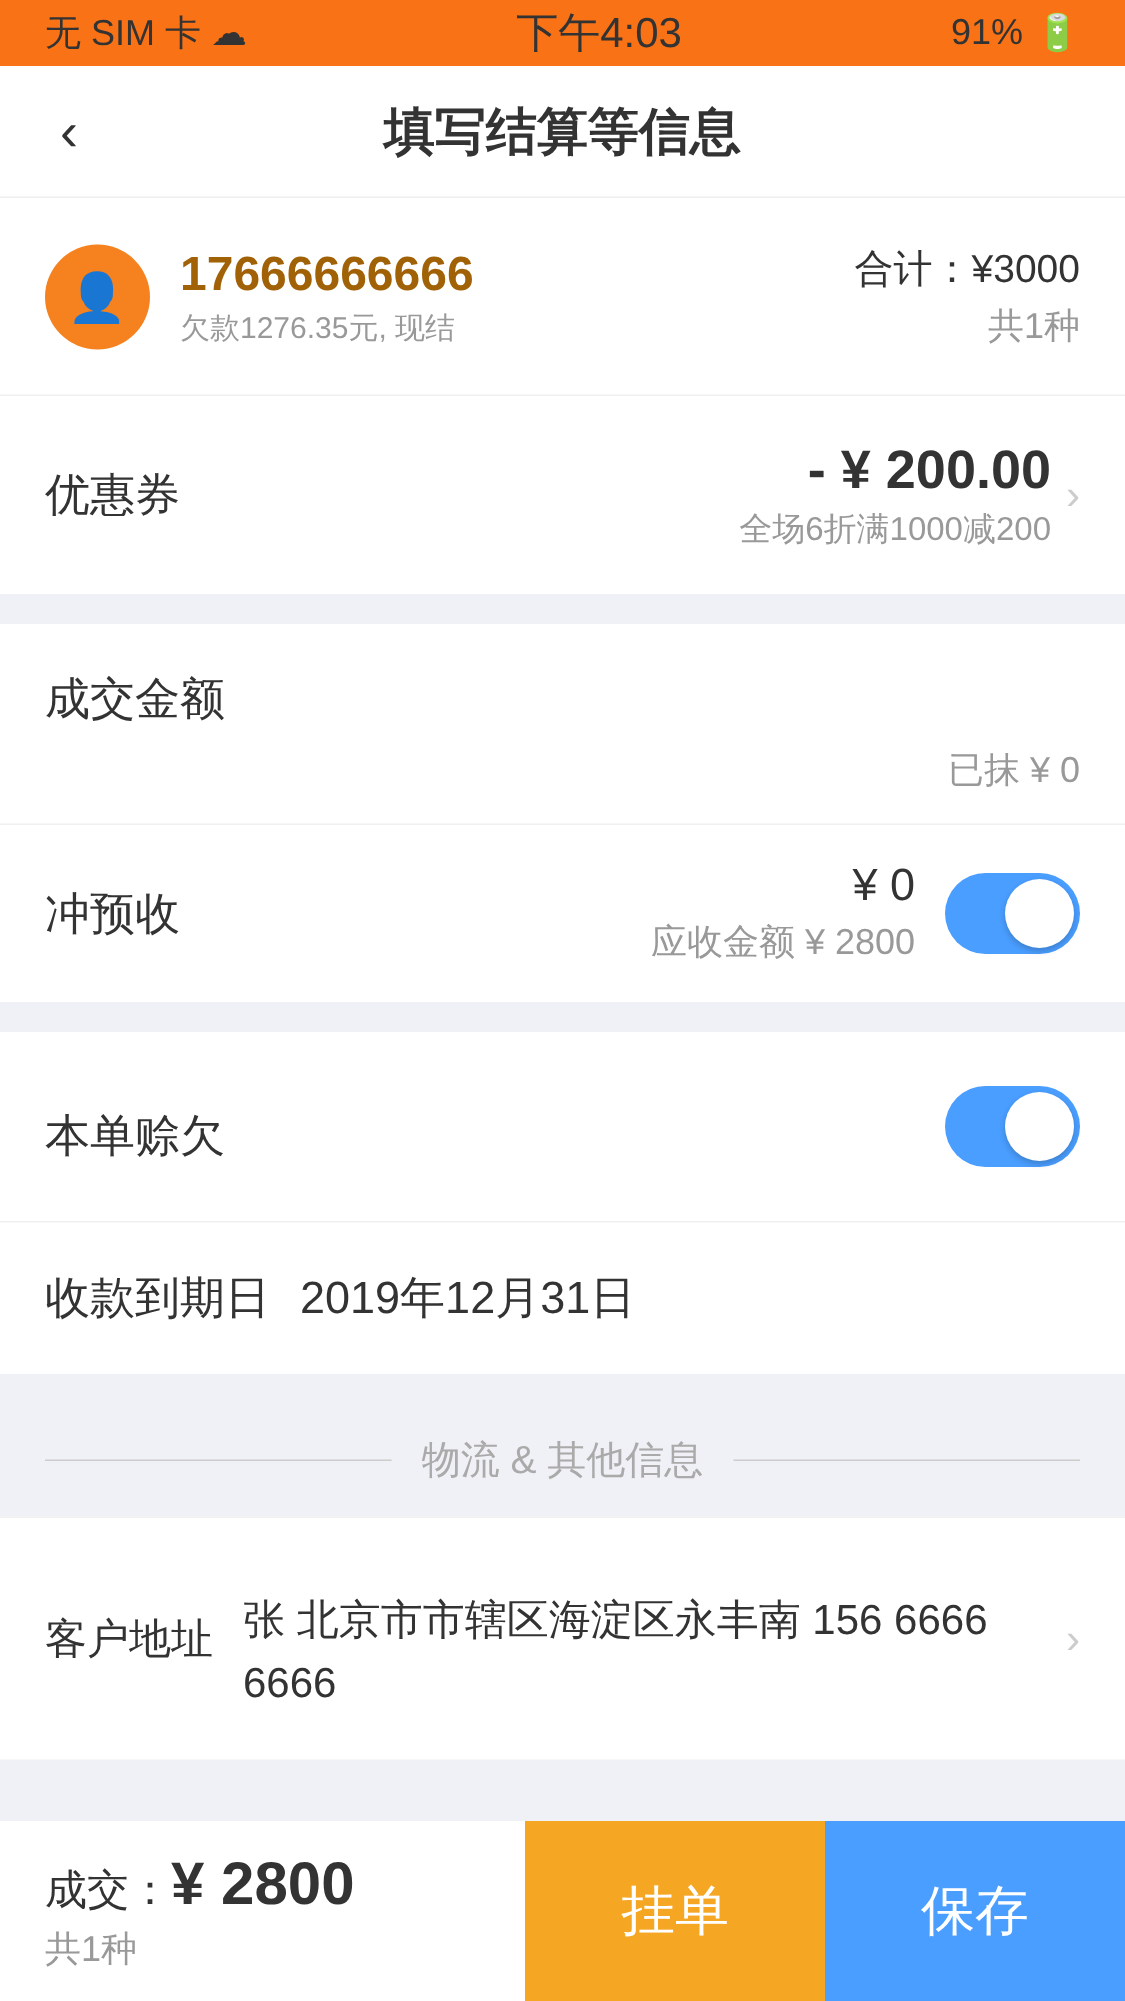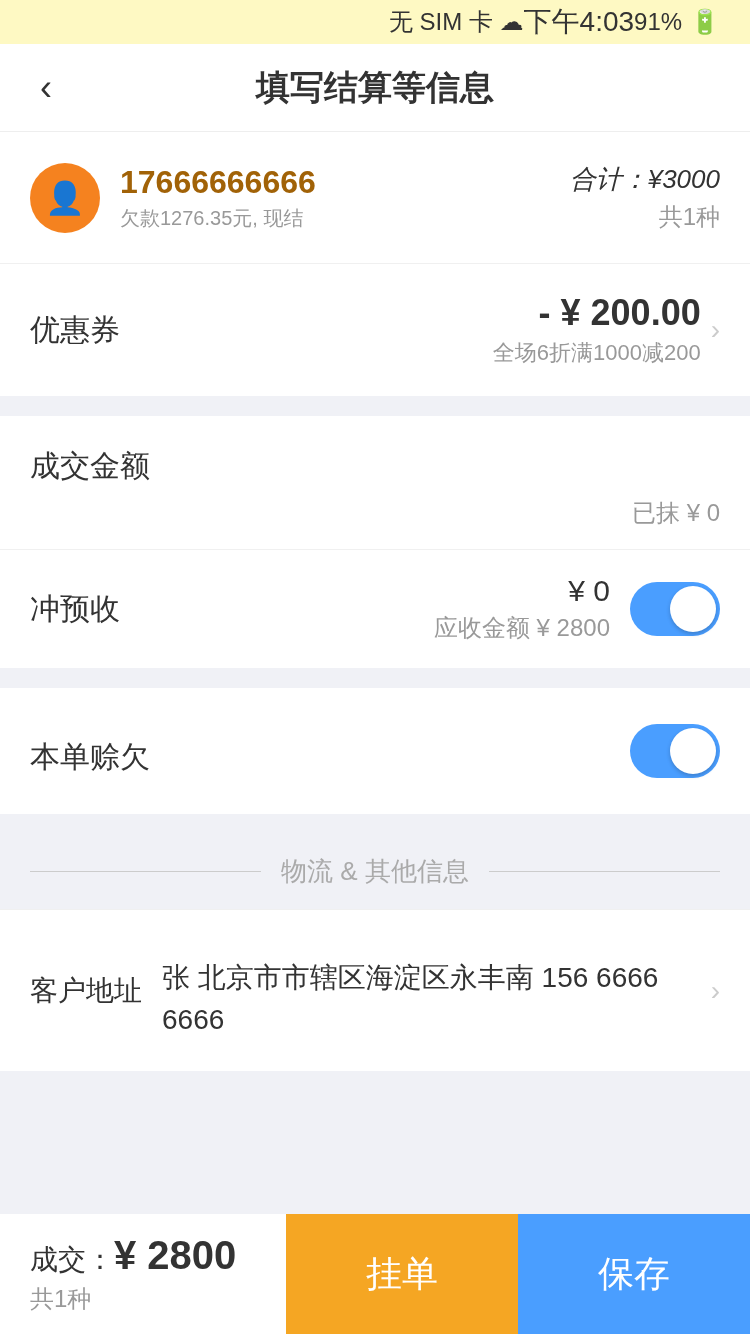--- a/index.html
+++ b/index.html
@@ -9,25 +9,25 @@
       min-height: 1334px;
       font-family: -apple-system, "PingFang SC", "Helvetica Neue", sans-serif;
       background: #f0f1f6;
       font-size: 28px;
       color: #333;
     }
 
     
     .status-bar {
       display: flex;
-      justify-content: flex-end;
+      justify-content: space-between;
       align-items: center;
       padding: 0 30px;
       height: 44px;
-      background: #fef9c3;
+      background: #f97316;
       font-size: 24px;
       color: #333;
     }
     .status-left { display: flex; align-items: center; gap: 8px; }
     .status-center { font-size: 28px; font-weight: 500; }
     .status-right { display: flex; align-items: center; gap: 8px; font-size: 24px; }
 
     
     .nav-bar {
       display: flex;
@@ -96,21 +96,20 @@
       font-size: 20px;
       color: #999;
       margin-top: 4px;
     }
     .user-right {
       text-align: right;
     }
     .user-right .total-label {
       font-size: 26px;
       color: #333;
-      font-style: italic;
     }
     .user-right .total-count {
       font-size: 24px;
       color: #999;
       margin-top: 4px;
     }
 
     
     .coupon-row {
       display: flex;
@@ -329,21 +328,21 @@
       font-weight: 600;
       color: #333;
     }
     .bottom-count {
       font-size: 24px;
       color: #999;
       margin-top: 4px;
     }
     .bottom-btn {
       height: 120px;
-      width: 232px;
+      width: 200px;
       display: flex;
       align-items: center;
       justify-content: center;
       font-size: 36px;
       color: #fff;
       font-weight: 500;
       cursor: pointer;
       flex-shrink: 0;
     }
     .btn-hold { background: #f5a623; }
@@ -421,20 +420,24 @@
     </div>
   </div>
 
   <div class="card">
     <div class="credit-row">
       <div class="credit-label">本单赊欠</div>
       <div class="toggle">
         <div class="toggle-knob"></div>
       </div>
     </div>
+    <div class="due-date-row">
+      <span class="due-date-label">收款到期日</span>
+      <span class="due-date-value">2019年12月31日</span>
+    </div>
   </div>
 
   <div class="logistics-divider">
     <div class="logistics-line"></div>
     <div class="logistics-text">物流 &amp; 其他信息</div>
     <div class="logistics-line"></div>
   </div>
 
   <div class="card">
     <div class="address-row">

